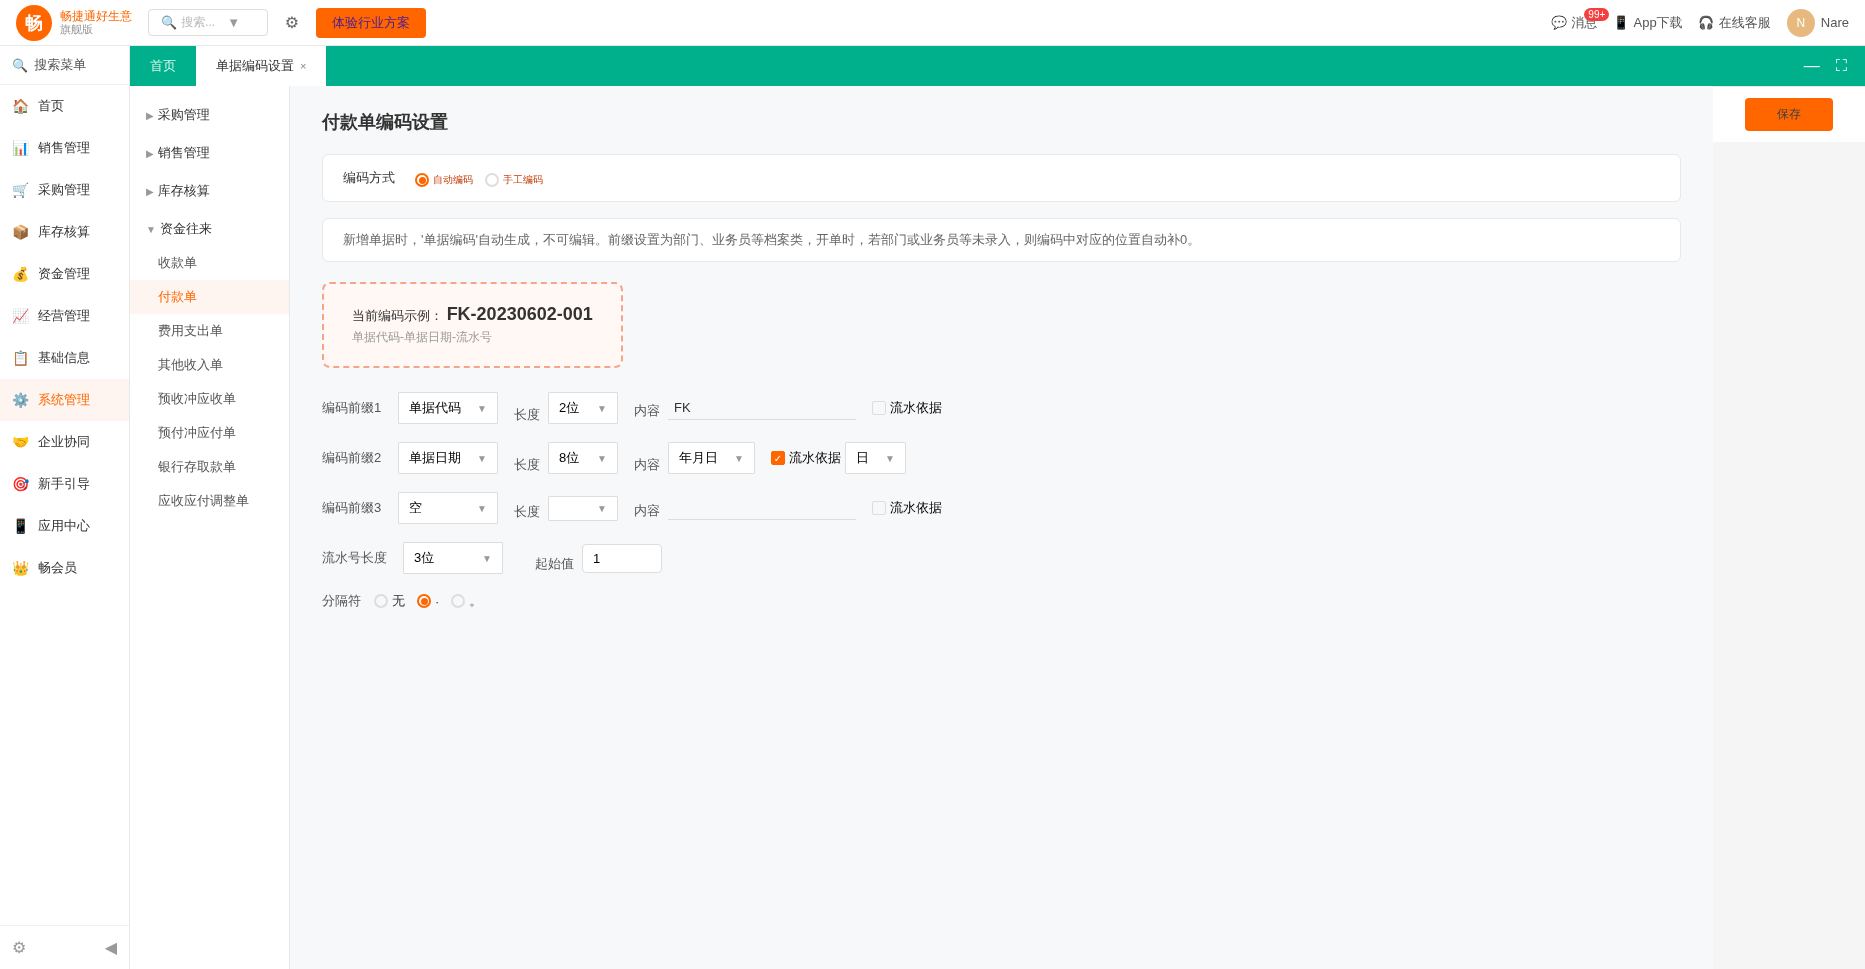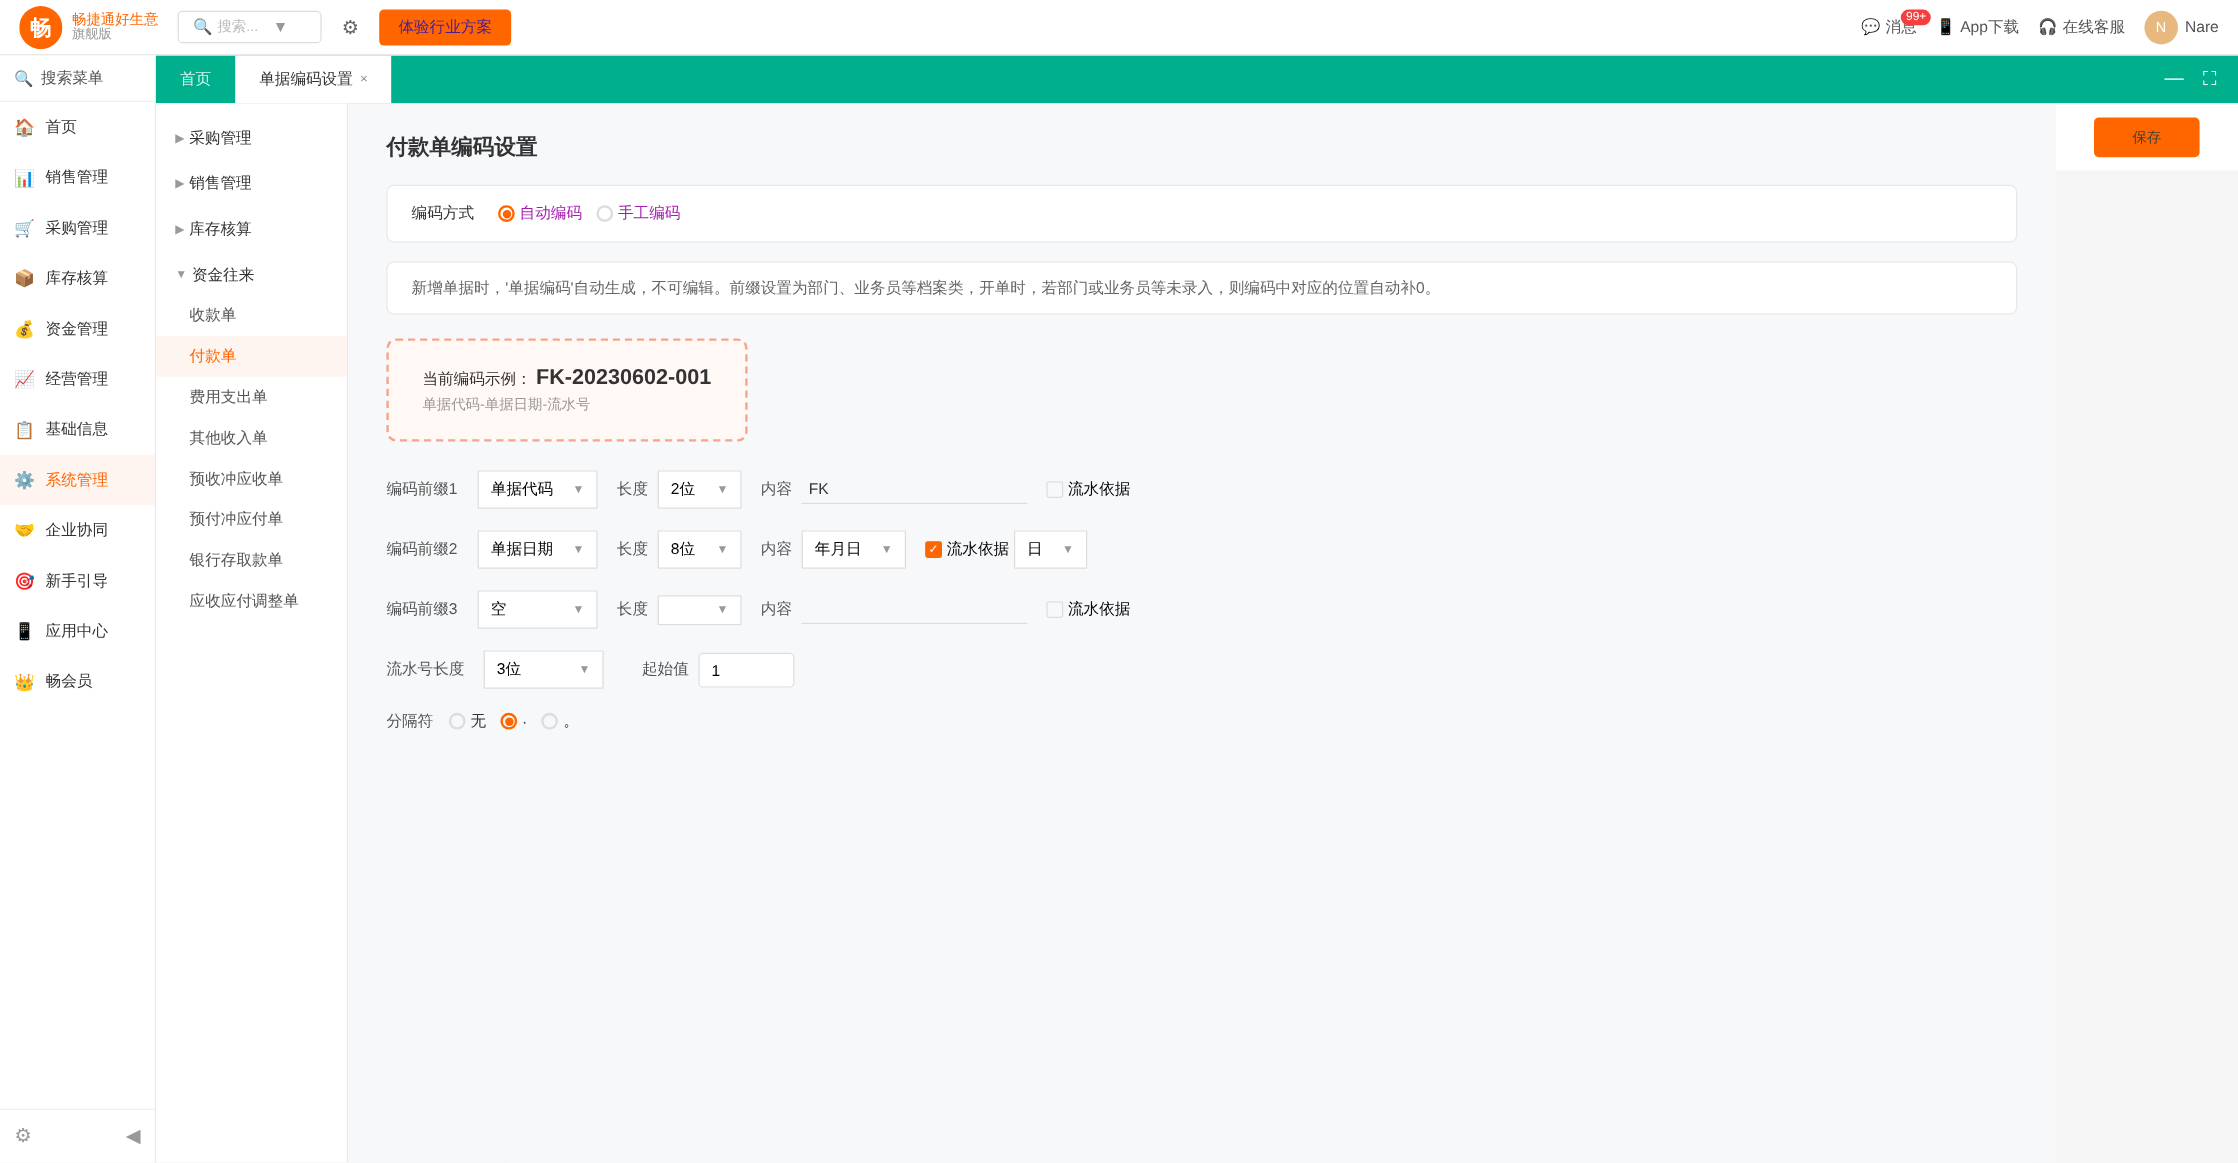--- a/index.html
+++ b/index.html
@@ -233,22 +233,22 @@
     .encode-method-label {
       color: #333;
       font-size: 13px;
       margin-right: 8px;
     }
     .radio-item {
       display: flex;
       align-items: center;
       gap: 4px;
       cursor: pointer;
-      font-size: 13px;
-      color: #a21caf;
+      font-size: 10px;
+      color: #c2410c;
     }
     .radio-circle {
       width: 14px;
       height: 14px;
       border-radius: 50%;
       border: 2px solid #ddd;
       display: flex;
       align-items: center;
       justify-content: center;
     }
@@ -345,21 +345,21 @@
     .form-input {
       border: 1px solid #ddd;
       border-radius: 4px;
       padding: 6px 10px;
       font-size: 13px;
       background: #fff;
       min-width: 80px;
     }
     .field-group {
       display: flex;
-      align-items: center;
+      align-items: flex-end;
       gap: 8px;
     }
     .field-label {
       color: #555;
       font-size: 13px;
     }
     .content-input {
       border: none;
       border-bottom: 1px solid #ddd;
       padding: 4px 6px;

